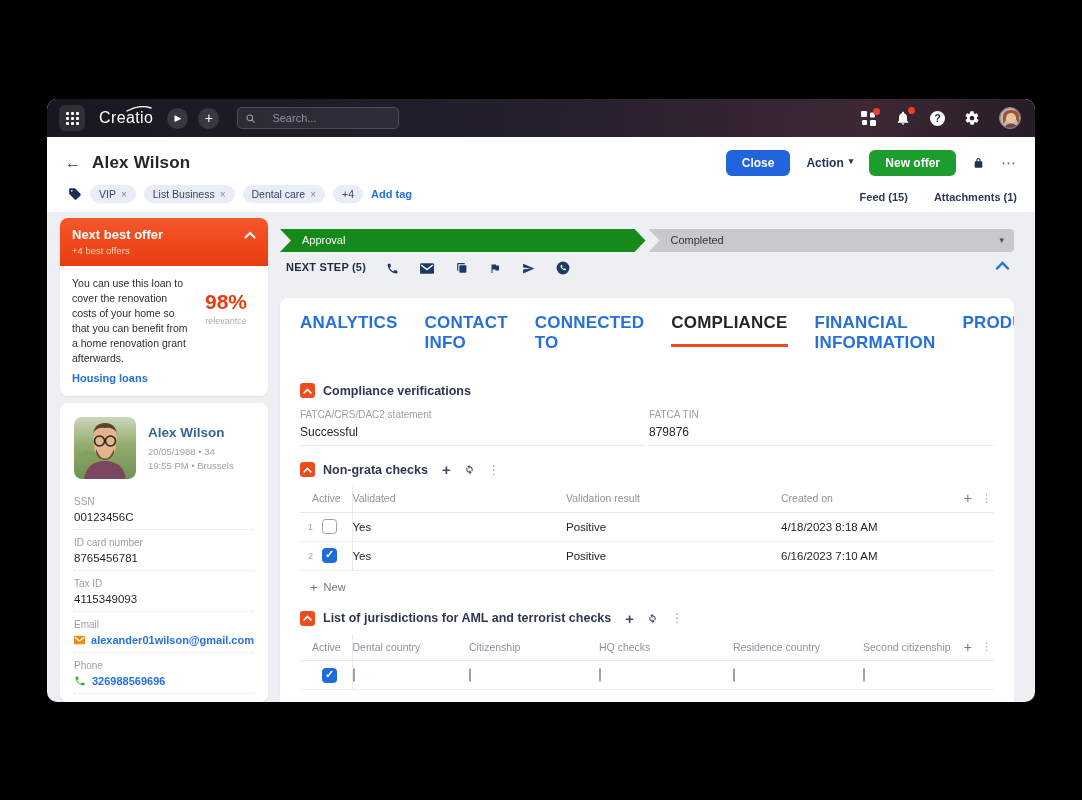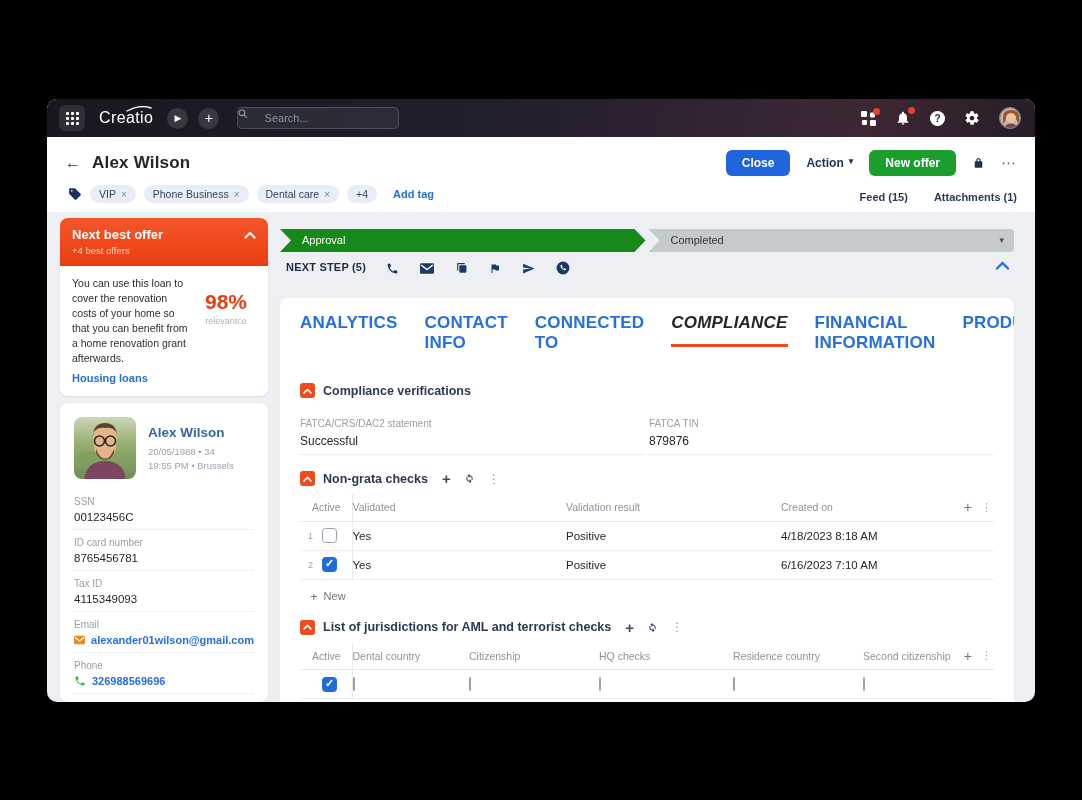--- a/index.html
+++ b/index.html
@@ -7,21 +7,21 @@
   .window { position:absolute; left:47px; top:99px; width:988px; height:603px; border-radius:10px; overflow:hidden; background:#edeff3; display:flex; flex-direction:column; box-shadow:0 20px 50px rgba(0,0,0,.6); }
 
   
   .navbar { height:38px; flex:none; display:flex; align-items:center; gap:10px; padding:0 14px 0 12px;
     background:linear-gradient(97deg,#17181f 0%,#1d1d29 30%,#261f2e 52%,#362534 72%,#3d2834 83%,#261d27 100%); }
   .grid-btn { width:26px; height:26px; border-radius:6px; background:rgba(255,255,255,.10); display:flex; align-items:center; justify-content:center; cursor:pointer; }
   .logo-wrap { position:relative; color:#fff; font-size:16px; font-weight:500; letter-spacing:.4px; margin:0 4px; }
   .logo-swoosh { position:absolute; top:-3px; right:1px; }
   .nav-circle { width:21px; height:21px; border-radius:50%; background:rgba(255,255,255,.13); color:#fff; display:flex; align-items:center; justify-content:center; font-size:9px; cursor:pointer; }
   .nav-circle.plus { font-size:14px; font-weight:400; }
-  .search-box { width:162px; height:22px; margin-left:8px; border-radius:5px; background:rgba(255,255,255,.07); border:1px solid rgba(255,255,255,.16); display:flex; gap:17px; padding:0 0; }
+  .search-box { width:162px; height:22px; margin-left:8px; border-radius:5px; background:rgba(255,255,255,.07); border:1px solid rgba(255,255,255,.16); display:flex; align-items:center; gap:17px; padding:0 8px; }
   .search-box input { background:transparent; border:none; outline:none; color:#c7cad2; font-size:11px; width:100%; font-family:"Liberation Sans",sans-serif; }
   .search-box input::placeholder { color:#8d93a0; }
   .nav-right { margin-left:auto; display:flex; align-items:center; gap:19px; }
   .nav-ic { position:relative; display:flex; align-items:center; justify-content:center; cursor:pointer; }
   .red-dot { position:absolute; top:-3px; right:-4px; width:7px; height:7px; border-radius:50%; background:#e8412c; }
   .help-circle { width:15px; height:15px; border-radius:50%; background:#fff; color:#2a2433; font-size:10px; font-weight:700; display:flex; align-items:center; justify-content:center; }
   .nav-avatar { width:22px; height:22px; border-radius:50%; overflow:hidden; border:1px solid rgba(255,255,255,.5); }
 
   
   .page-header { background:#fff; padding:13px 18px 9px 18px; flex:none; }
@@ -31,21 +31,21 @@
   .hdr-actions { margin-left:auto; display:flex; align-items:center; gap:16px; }
   .btn { border:none; border-radius:6px; font-size:12px; font-weight:600; padding:6px 16px; cursor:pointer; font-family:"Liberation Sans",sans-serif; }
   .btn-close { background:#2065dd; color:#fff; }
   .btn-new-offer { background:#1b9e2c; color:#fff; }
   .action-dd { display:flex; align-items:flex-start; gap:5px; color:#1c3156; font-size:12px; font-weight:600; cursor:pointer; }
   .action-dd .caret { font-size:9px; }
   .more-dots { color:#5c6370; font-size:15px; letter-spacing:1px; cursor:pointer; }
   .tag-row { display:flex; align-items:center; gap:8px; margin-top:9px; padding-left:3px; }
   .pill { background:#e8edf8; border-radius:10px; padding:3px 9px; font-size:10.5px; color:#3a445c; display:flex; align-items:center; gap:5px; cursor:pointer; }
   .pill .x { color:#7d869a; font-size:10px; }
-  .add-tag { color:#2570dd; font-size:11px; font-weight:600; margin-left:8px; cursor:pointer; }
+  .add-tag { color:#2570dd; font-size:11px; font-weight:600; cursor:pointer; }
   .hdr-links { margin-left:auto; display:flex; gap:26px; font-size:11px; color:#2c3a57; font-weight:600; padding-top:6px; }
   .hdr-links span { cursor:pointer; }
 
   
   .content { flex:1; display:flex; gap:12px; padding:6px 9px 0 13px; overflow:hidden; }
 
   
   .sidebar { width:208px; flex:none; display:flex; flex-direction:column; gap:7px; }
   .card { background:#fff; border-radius:8px; box-shadow:0 1px 2px rgba(20,30,50,.07); }
   .nbo-head { background:linear-gradient(180deg,#f4562b,#e93d10); border-radius:8px 8px 0 0; padding:9px 12px 10px; color:#fff; }
@@ -83,32 +83,32 @@
   .stage-caret { position:absolute; right:10px; top:0; font-size:9px; color:#4a4f58; }
   .next-step-row { display:flex; align-items:flex-start; margin:9px 16px 0 6px; height:24px; }
   .next-step-label { font-size:11px; font-weight:700; color:#1e2a4a; letter-spacing:.2px; margin-right:20px; }
   .ns-icons { display:flex; align-items:center; gap:21px; }
   .ns-ic { cursor:pointer; display:flex; }
   .collapse-btn { margin-left:auto; cursor:pointer; display:flex; }
 
   .panel { margin-top:13px; margin-right:12px; background:#fff; border-radius:8px 8px 0 0; flex:1; padding:0 20px 10px; box-shadow:0 1px 2px rgba(20,30,50,.06); overflow:hidden; }
   .tabs-row { display:flex; align-items:flex-start; gap:27px; padding-top:15px; }
   .tab { font-size:17px; font-weight:700; letter-spacing:.2px; color:#2570dd; padding-bottom:11px; cursor:pointer; border-bottom:3px solid transparent; }
-  .tab.active { color:#23262b; border-bottom-color:#ee4b1f;font-style:italic; }
+  .tab.active { color:#23262b; border-bottom-color:#ee4b1f; }
   .expand-btn { margin-left:auto; cursor:pointer; display:flex; padding-top:2px; }
 
   .section { margin-top:16px; }
   .sec-head { display:flex; align-items:center; gap:8px; }
   .sec-ic { width:15px; height:15px; border-radius:3px; background:#ee4b1f; display:flex; align-items:center; justify-content:center; cursor:pointer; flex:none; }
   .sec-title { font-size:12.5px; font-weight:700; color:#2e3852; }
   .sec-act { display:flex; align-items:center; gap:12px; margin-left:6px; }
   .sec-plus { font-size:15px; font-weight:600; color:#3d4a66; cursor:pointer; line-height:1; }
   .sec-kebab { font-size:12px; color:#8d96a6; cursor:pointer; }
 
-  .fields-row { display:flex; gap:4px; margin-top:20px;align-items:center; }
+  .fields-row { display:flex; gap:4px; margin-top:11px;align-items:center; }
   .field { width:346px; }
   .f-label { font-size:10px; color:#98a0a8; }
   .f-value { font-size:12px; color:#23262b; margin-top:5px; padding-bottom:6px; border-bottom:1px dotted #d8dce2; }
 
   table.grid { border-collapse:collapse; width:100%; margin-top:8px; }
   .grid th { font-size:10.5px; font-weight:400; color:#8d949c; text-align:left; height:27px; border-bottom:1px solid #e6e8ec; }
   .grid td { font-size:11.5px; color:#23262b; height:29px; border-bottom:1px solid #eceef1; }
   .grid .chk-col { width:52px; border-right:1px solid #e8eaee; padding-left:8px; }
   .grid th.chk-col { padding-left:12px; }
   .grid .act-col { width:42px; border-bottom:1px solid #e6e8ec; }
@@ -223,21 +223,21 @@
     </div>
     <div class="tag-row">
       <svg width="14" height="14" viewBox="0 0 24 24">
           <path fill="#1c2f55" d="M21.4 11.6l-9-9C12 2.2 11.5 2 11 2H4c-1.1 0-2 .9-2 2v7c0 .5.2 1 .6 1.4l9 9c.8.8 2 .8 2.8 0l7-7c.8-.8.8-2 0-2.8zM6.5 8C5.7 8 5 7.3 5 6.5S5.7 5 6.5 5 8 5.7 8 6.5 7.3 8 6.5 8z"></path>
         </svg>
       <span class="pill">
           <span>VIP</span>
           <span class="x">×</span>
         </span>
       <span class="pill">
-          <span>Phone Business</span>
+          <span>List Business</span>
           <span class="x">×</span>
         </span>
       <span class="pill">
           <span>Dental care</span>
           <span class="x">×</span>
         </span>
       <span class="pill">
           <span>+4</span>
         </span>
       <span class="add-tag">Add tag</span>

